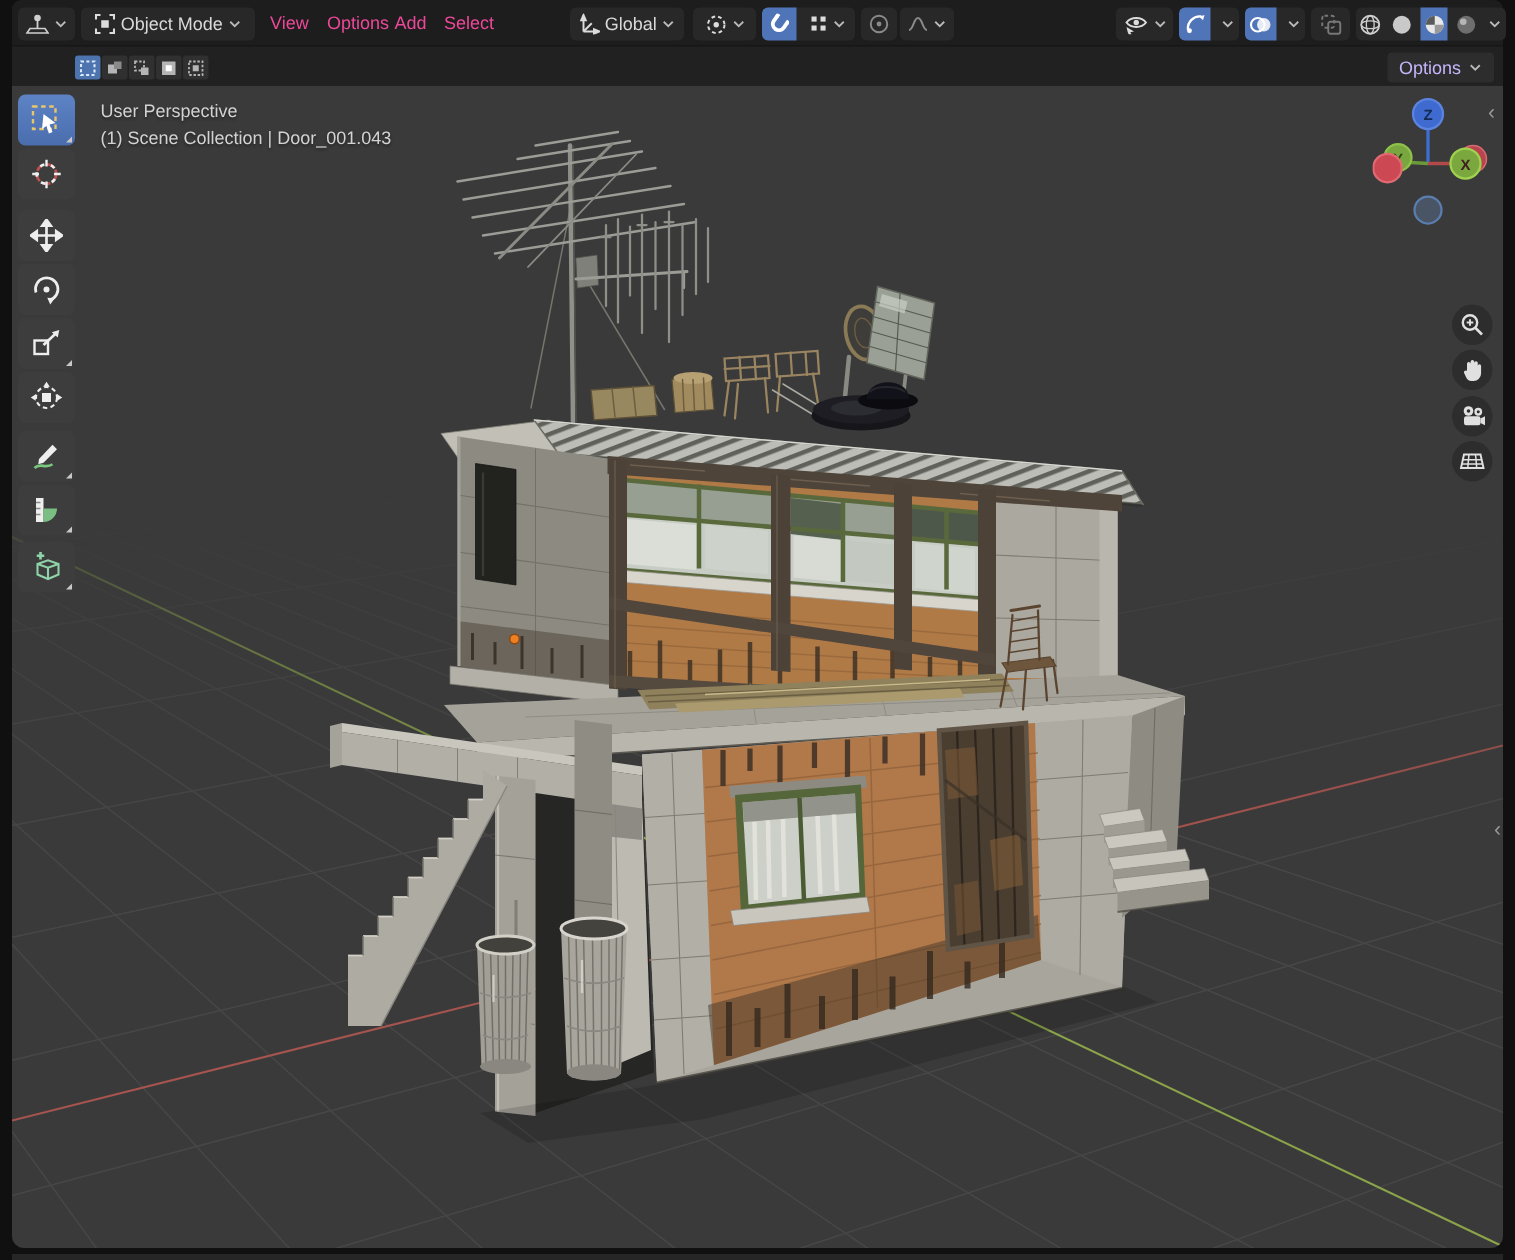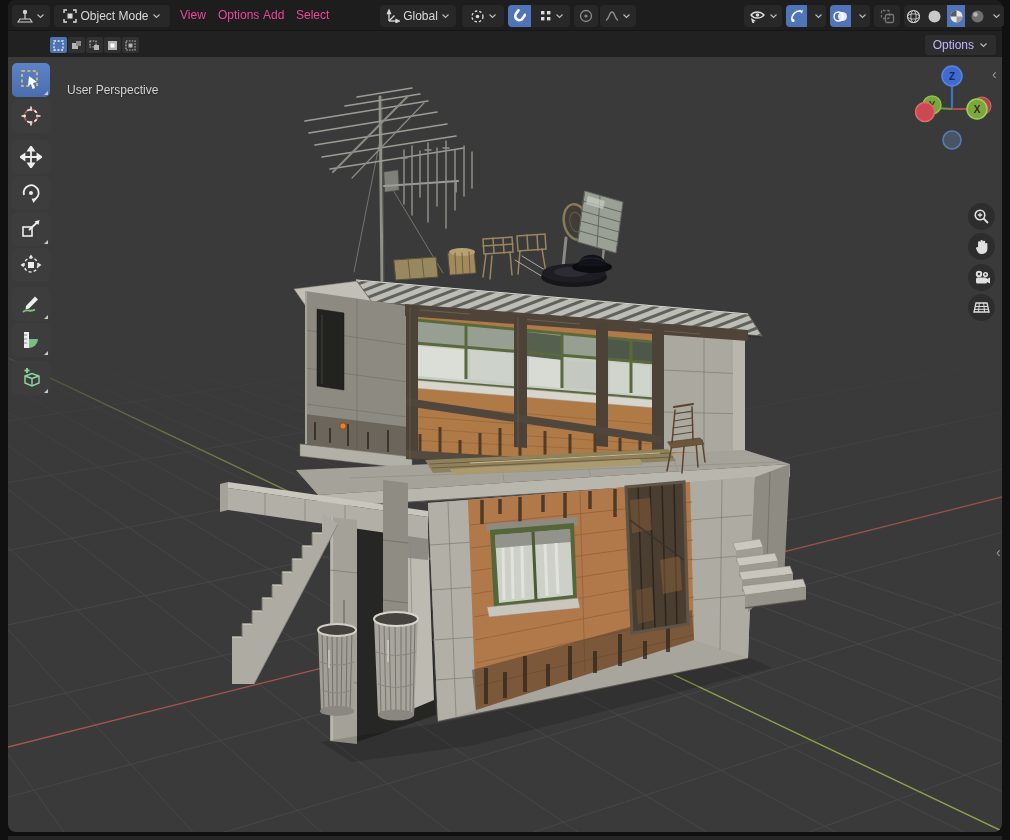--- a/index.html
+++ b/index.html
@@ -26,21 +26,21 @@
   .selmode{position:absolute;top:6px;width:17px;height:16px;background:#303030;border-radius:2px;
            display:flex;align-items:center;justify-content:center;}
   .selmode.active{background:#4d74ae;}
   .options-btn{position:absolute;right:6px;top:4px;height:20px;background:#2d2d2d;border-radius:3px;
            display:flex;align-items:center;padding:0 8px;gap:5px;font-size:12px;color:#c4b5fd;}
   
   .viewport{position:absolute;left:8px;top:57px;width:994px;height:775px;background:#3a3a3a;
             border-radius:0 0 8px 8px;overflow:hidden;}
   .scene{position:absolute;left:0;top:0;}
   .vp-text{position:absolute;left:59px;top:8px;font-size:12px;color:#d3d3d3;line-height:18px;
-           text-shadow:0 1px 2px rgba(0,0,0,.4);margin-top:16px;}
+           text-shadow:0 1px 2px rgba(0,0,0,.4);}
   
   .tbtn{position:absolute;left:4px;width:38px;height:34px;background:#3d3d3d;border-radius:5px;
         display:flex;align-items:center;justify-content:center;}
   .tbtn.active{background:linear-gradient(#5d83c6,#4a6dad);}
   .tbtn .subtool{position:absolute;right:2px;bottom:2px;width:0;height:0;
         border-left:4px solid transparent;border-bottom:4px solid #c9c9c9;}
   
   .navbtn{position:absolute;left:960px;width:27px;height:27px;border-radius:50%;
           background:rgba(44,44,44,.85);display:flex;align-items:center;justify-content:center;}
   .collapse-arrow{position:absolute;color:#9a9a9a;font-size:14px;line-height:14px;}
@@ -523,20 +523,21 @@
           <path d="M376,652 Q396,659 416,652" fill="none" stroke="#8a8780" stroke-width="1.2"></path>
           <path d="M378,684 Q396,691 414,684" fill="none" stroke="#8a8780" stroke-width="1.2"></path>
           <ellipse cx="396" cy="715" rx="18" ry="5.5" fill="#8a8780"></ellipse>
           <line x1="388" y1="640" x2="388" y2="662" stroke="#dcd9d0" stroke-width="1.5" opacity="0.8"></line>
         </g>
       </g>
     </svg>
 
     <div class="vp-text">
       <div>User Perspective</div>
+      <div>(1) Scene Collection | Door_001.043</div>
     </div>
 
     <div>
       <div class="tbtn active" style="top:6px">
         <svg width="22" height="22" viewBox="0 0 22 22">
           <rect x="2" y="2" width="15" height="15" fill="none" stroke="#e8c66a" stroke-width="1.6" stroke-dasharray="3 2.4"></rect>
           <polygon points="9,7 17,13 13,14 15,19 12.6,20 11,15 8,17" fill="#fff"></polygon>
         </svg>
           <span class="subtool"></span>
       </div>

